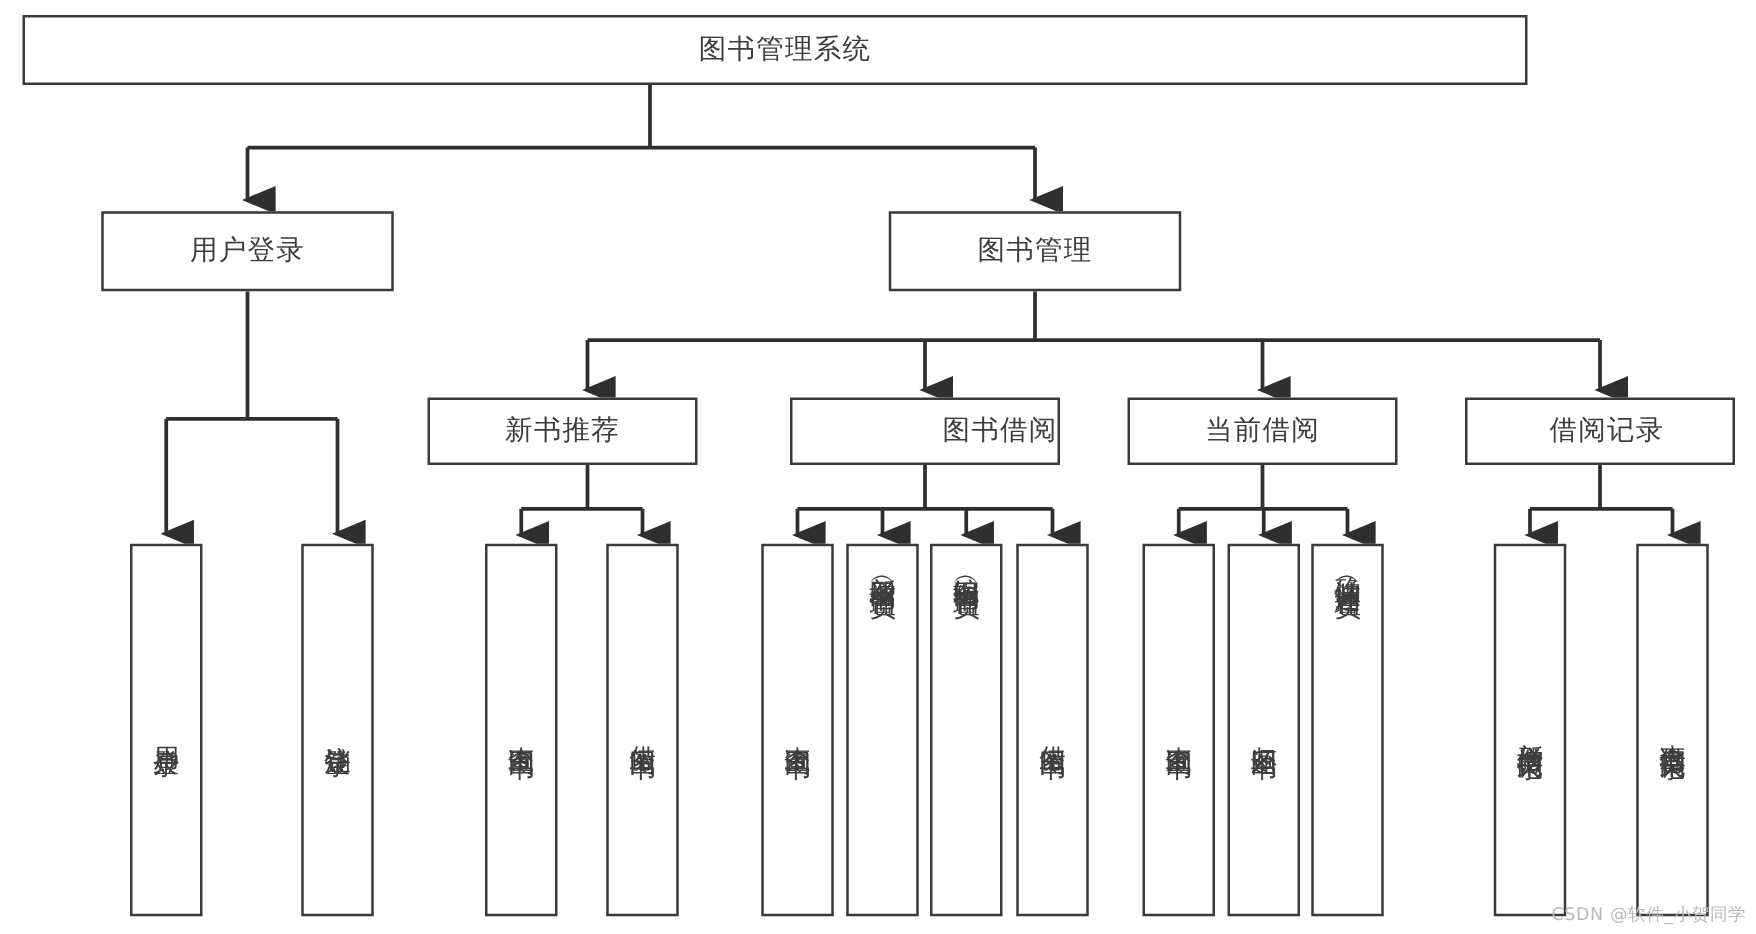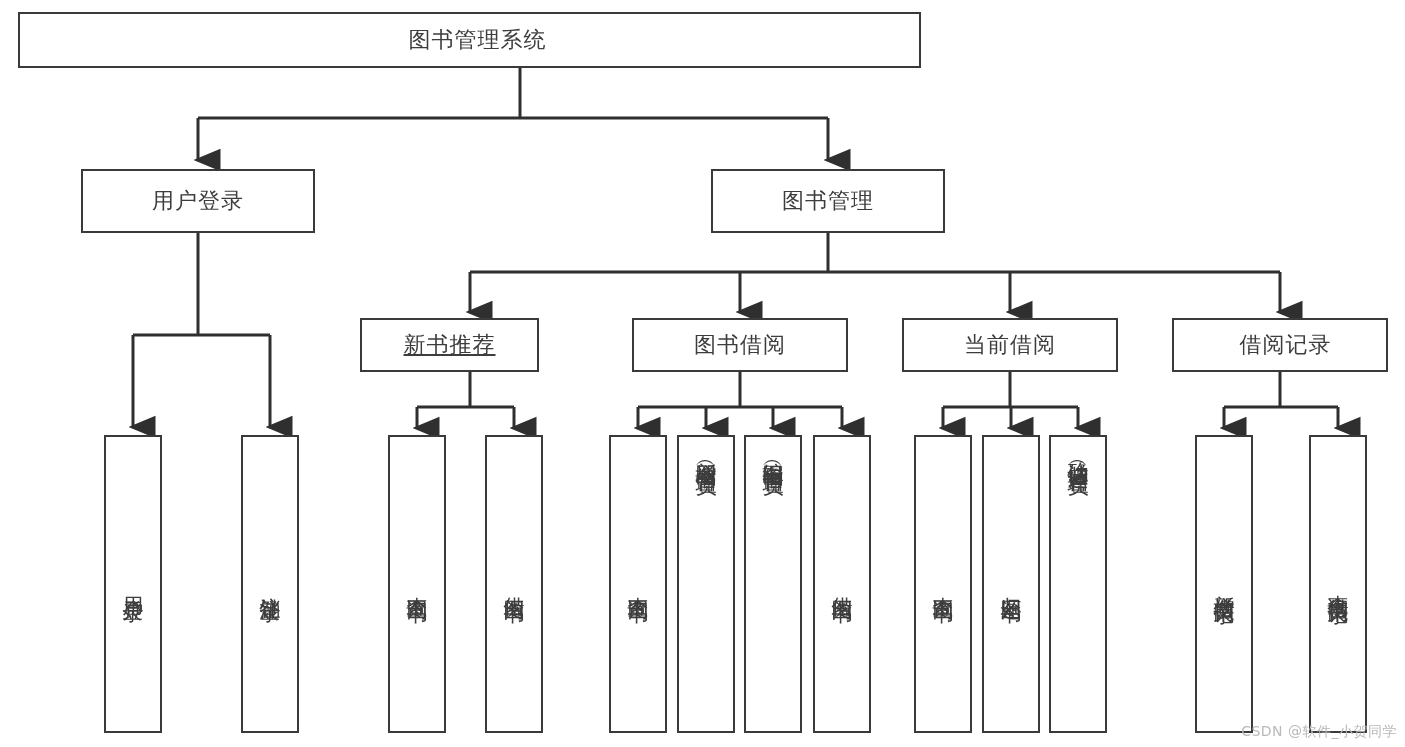--- a/index.html
+++ b/index.html
@@ -121,35 +121,35 @@
       <path d="M 1011 407 L 1011 428" marker-end="url(#arrow)"></path>
       <path d="M 1078 407 L 1078 428" marker-end="url(#arrow)"></path>
 
       <path d="M 1280 372 L 1280 407"></path>
       <path d="M 1224 407 L 1338 407"></path>
       <path d="M 1224 407 L 1224 428" marker-end="url(#arrow)"></path>
       <path d="M 1338 407 L 1338 428" marker-end="url(#arrow)"></path>
     </g>
   </svg>
 
-  <div class="node node-h" style="left:18px; top:12px; width:903px; height:56px;padding-left:16px;">
+  <div class="node node-h" style="left:18px; top:12px; width:1204px; height:56px;padding-left:16px;">
     <span class="label">图书管理系统</span>
   </div>
 
   <div class="node node-h" style="left:81px; top:169px; width:234px; height:64px;">
     <span class="label">用户登录</span>
   </div>
   <div class="node node-h" style="left:711px; top:169px; width:234px; height:64px;">
     <span class="label">图书管理</span>
   </div>
 
-  <div class="node node-h" style="left:360px; top:318px; width:179px; height:54px;text-decoration:underline;">
+  <div class="node node-h" style="left:342px; top:318px; width:216px; height:54px;">
     <span class="label">新书推荐</span>
   </div>
-  <div class="node node-h" style="left:632px; top:318px; width:216px; height:54px;">
+  <div class="node node-h" style="left:632px; top:318px; width:216px; height:54px;justify-content:flex-end;">
     <span class="label">图书借阅</span>
   </div>
   <div class="node node-h" style="left:902px; top:318px; width:216px; height:54px;">
     <span class="label">当前借阅</span>
   </div>
   <div class="node node-h" style="left:1172px; top:318px; width:216px; height:54px;padding-left:11px;">
     <span class="label">借阅记录</span>
   </div>
 
   <div class="node node-v centered" style="left:104px; top:435px; width:58px; height:298px;">

